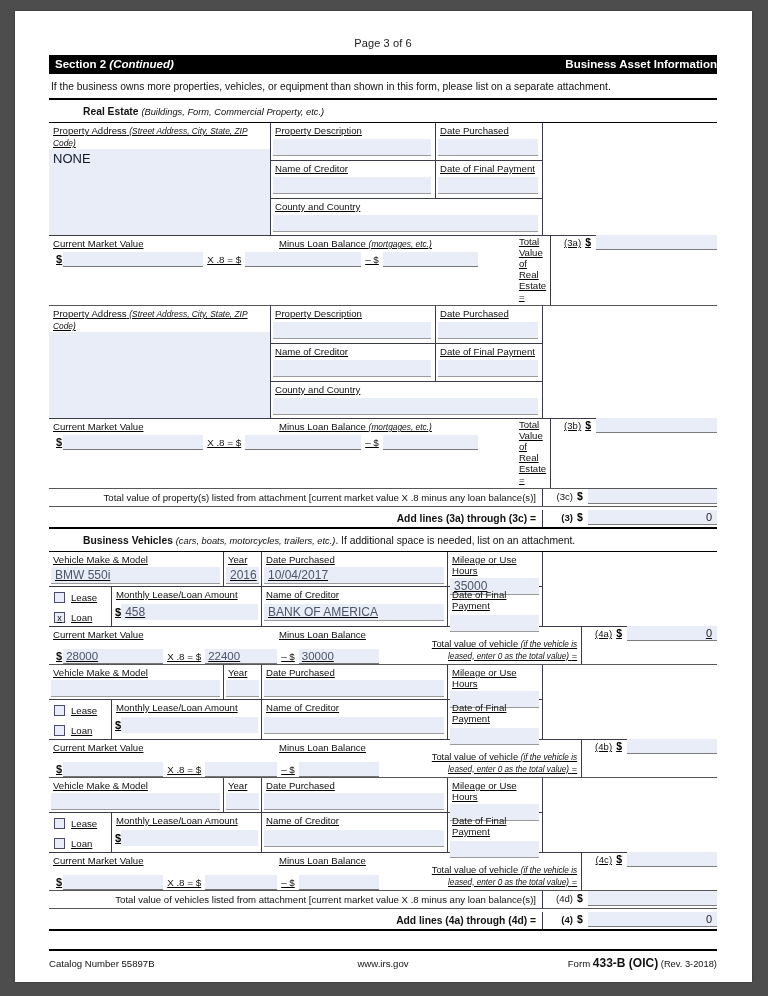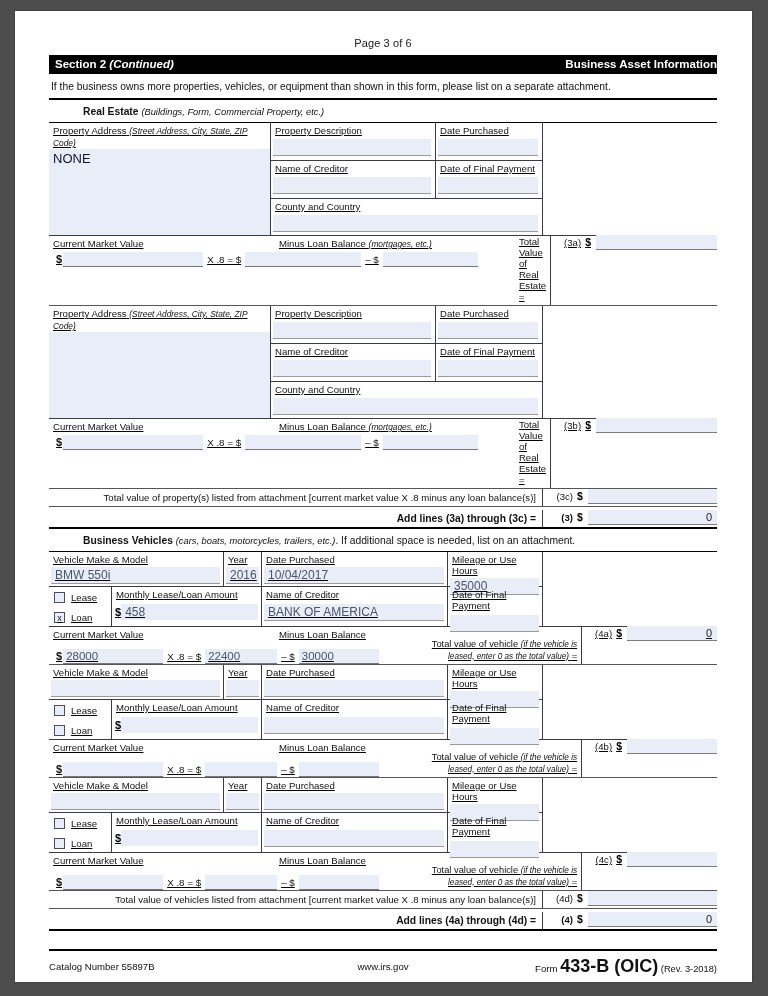--- a/index.html
+++ b/index.html
@@ -198,21 +198,21 @@
   .footrow {
     display: flex;
     padding-top: 5px;
     font-size: 9.6px;
     color: #111;
     align-items: center;
   }
   .fl { width: 34%; }
   .fc { width: 32%; text-align: center; }
   .fr { width: 34%; text-align: right; }
-  .fr .big { font-size: 18px; font-weight: bold; }
+  .fr .big { font-size: 12px; font-weight: bold; }
   .fr .sm { font-size: 9.3px; }
 </style>
 </head>
 <body>
 
 <div class="page">
   <div class="inner">
 
     <div class="pagenum">Page 3 of 6</div>
 

